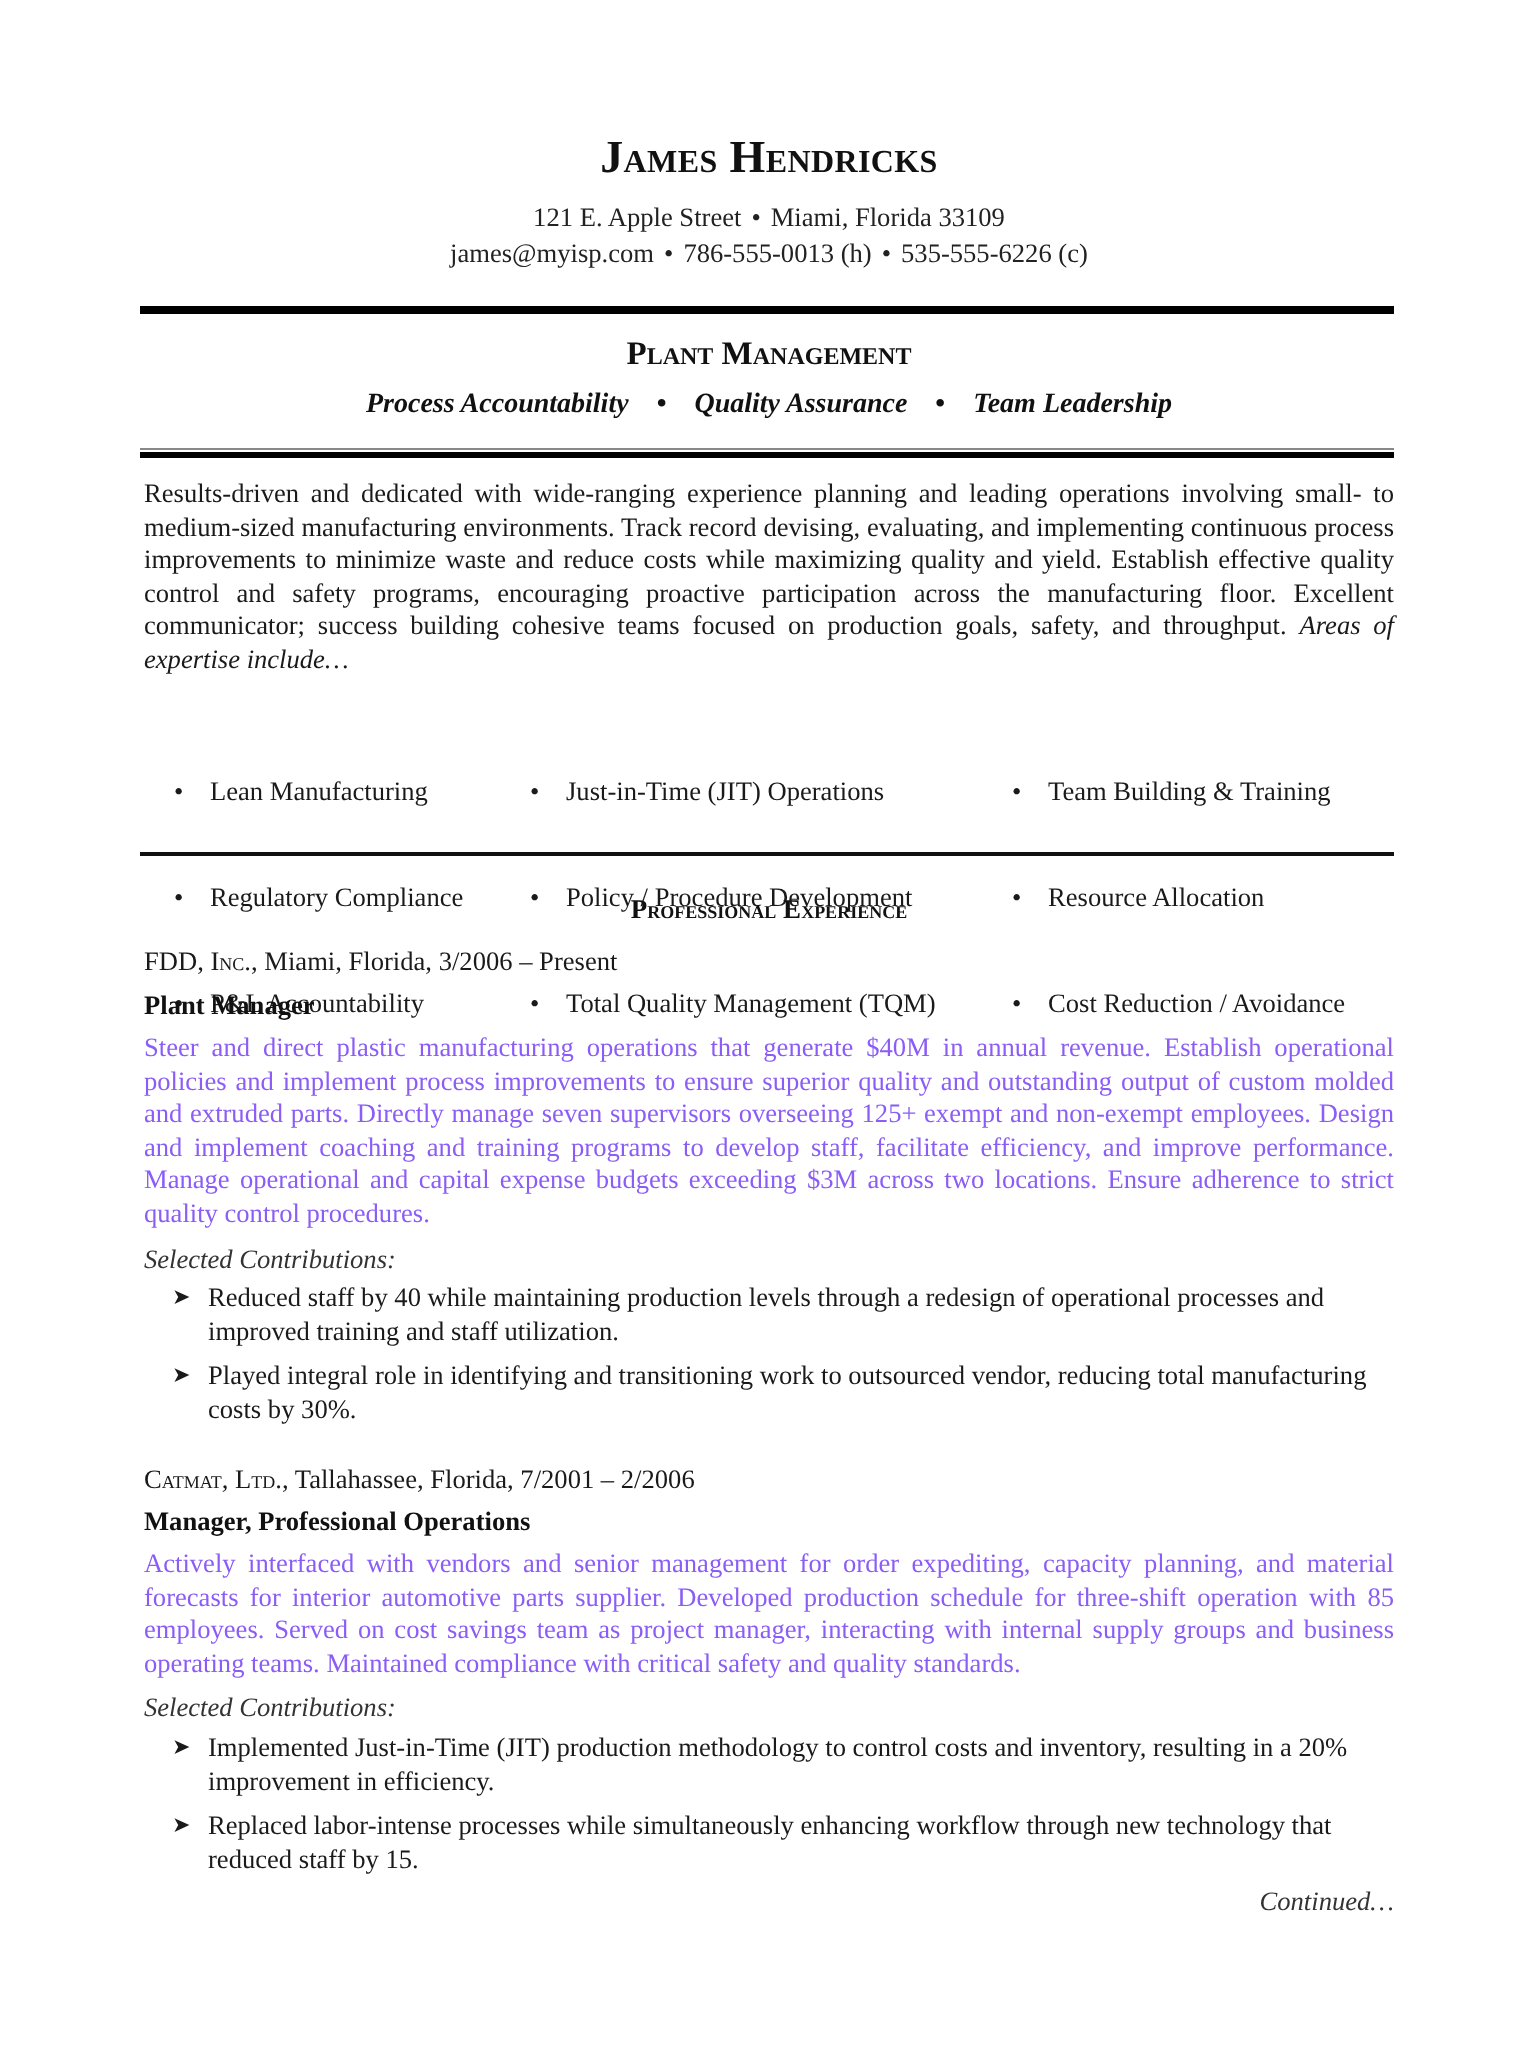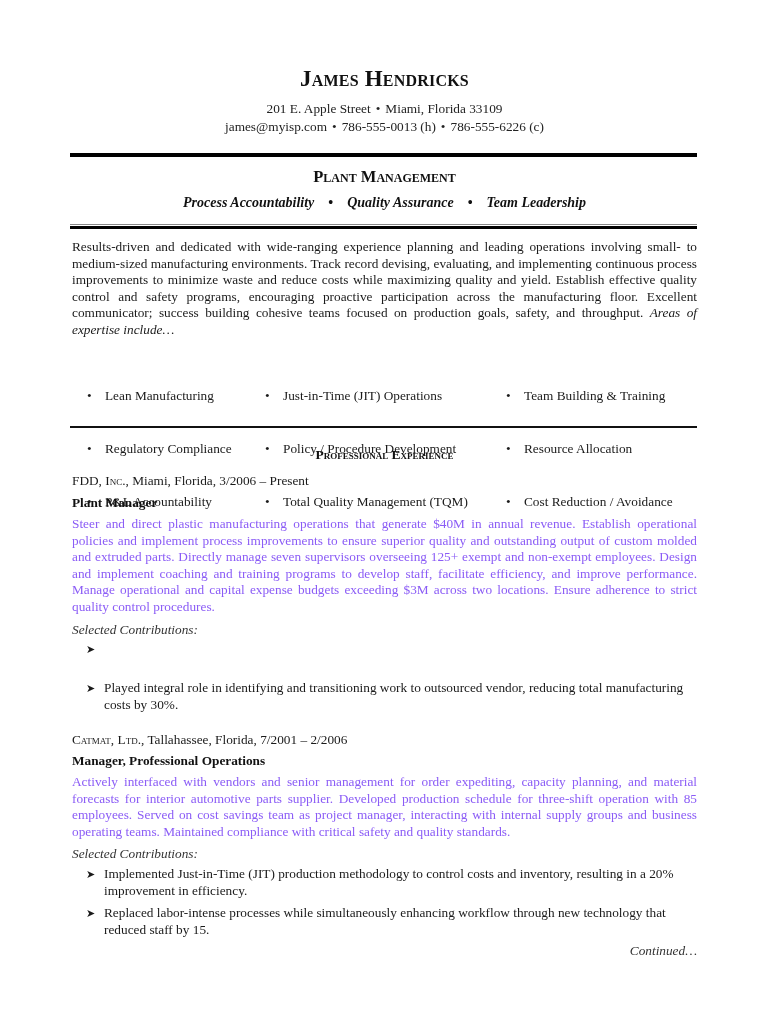--- a/index.html
+++ b/index.html
@@ -188,25 +188,25 @@
     }
   </style>
 </head>
 <body>
 
 <div class="page">
 
   <div class="name">James Hendricks</div>
 
   <div class="contact" style="top:101px;">
-    <span>201 E. Apple Street</span><span class="sep">•</span><span>Miami, Florida 33109</span>
+    <span>121 E. Apple Street</span><span class="sep">•</span><span>Miami, Florida 33109</span>
   </div>
 
   <div class="contact" style="top:119px;">
-    <span>james@myisp.com</span><span class="sep">•</span><span>786-555-0013 (h)</span><span class="sep">•</span><span>786-555-6226 (c)</span>
+    <span>james@myisp.com</span><span class="sep">•</span><span>786-555-0013 (h)</span><span class="sep">•</span><span>535-555-6226 (c)</span>
   </div>
 
   <div class="rule-thick"></div>
 
   <div class="headline">Plant Management</div>
 
   <div class="tagline">
     <span>Process Accountability</span><span class="dot">•</span><span>Quality Assurance</span><span class="dot">•</span><span>Team Leadership</span>
   </div>
 
@@ -244,20 +244,21 @@
 
   <div class="job-line" style="top:473px;">
     <span class="company">FDD, Inc.</span><span>, Miami, Florida, 3/2006 – Present</span>
   </div>
   <div class="job-title" style="top:495px;">Plant Manager</div>
   <div class="job-desc" style="top:516px;">Steer and direct plastic manufacturing operations that generate $40M in annual revenue. Establish operational policies and implement process improvements to ensure superior quality and outstanding output of custom molded and extruded parts. Directly manage seven supervisors overseeing 125+ exempt and non-exempt employees. Design and implement coaching and training programs to develop staff, facilitate efficiency, and improve performance. Manage operational and capital expense budgets exceeding $3M across two locations. Ensure adherence to strict quality control procedures.</div>
 
   <div class="contrib-label" style="top:622px;">Selected Contributions:</div>
   <div class="contrib" style="top:641px;">
     <span class="arrow">➤</span>
+    <span>Reduced staff by 40 while maintaining production levels through a redesign of operational processes and improved training and staff utilization.</span>
   </div>
   <div class="contrib" style="top:680px;">
     <span class="arrow">➤</span>
     <span>Played integral role in identifying and transitioning work to outsourced vendor, reducing total manufacturing costs by 30%.</span>
   </div>
 
   <div class="job-line" style="top:732px;">
     <span class="company">Catmat, Ltd.</span><span>, Tallahassee, Florida, 7/2001 – 2/2006</span>
   </div>
   <div class="job-title" style="top:753px;">Manager, Professional Operations</div>

